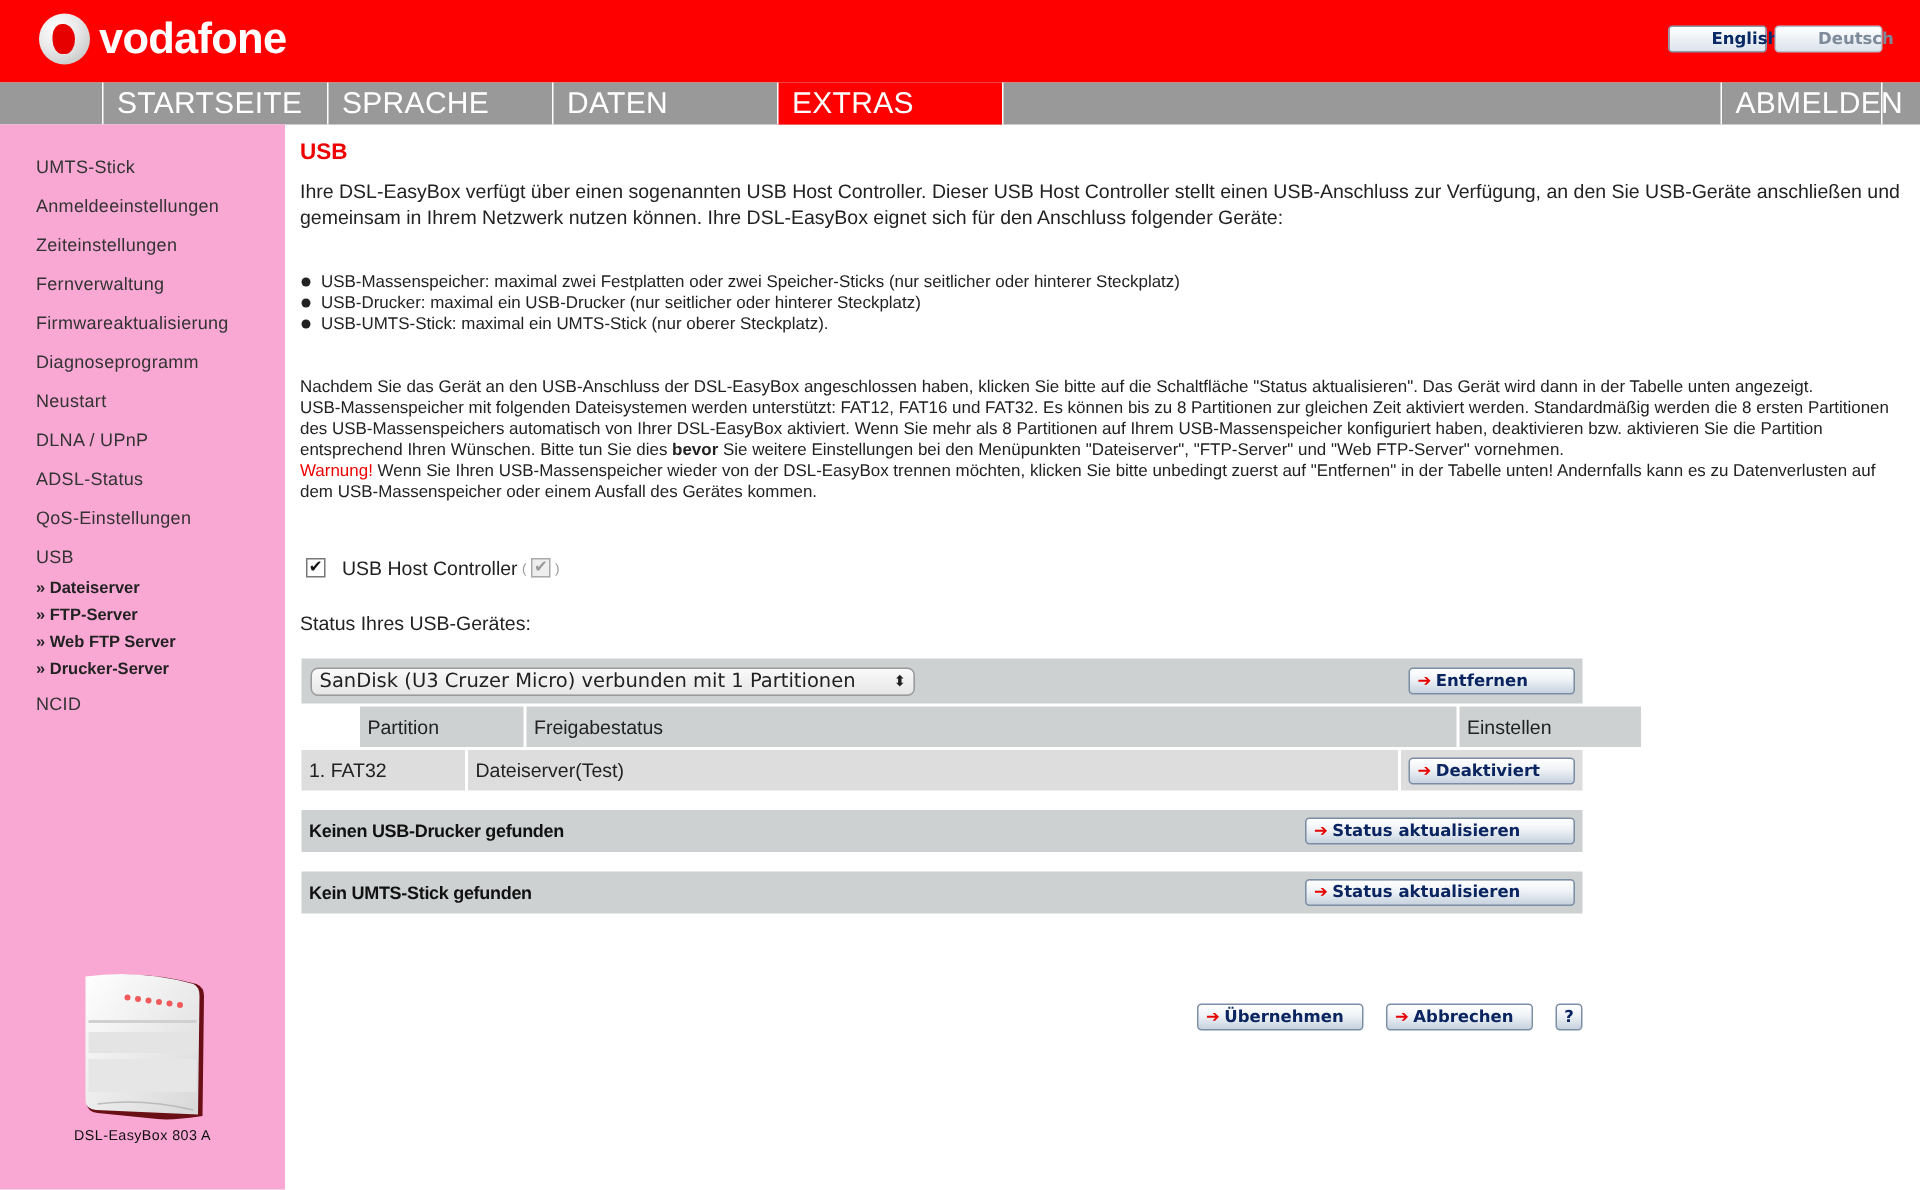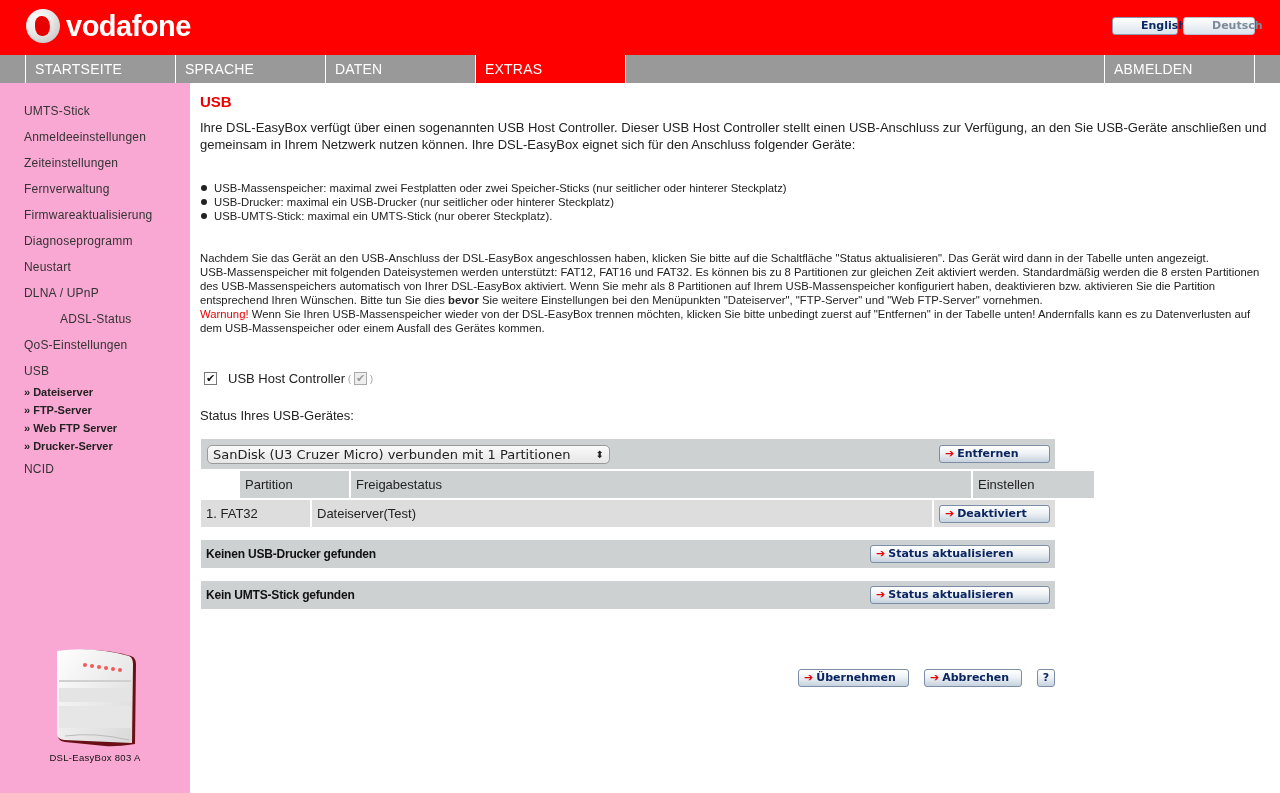--- a/index.html
+++ b/index.html
@@ -7,21 +7,21 @@
   #header { position: absolute; left: 0; top: 0; width: 1280px; height: 55px; background: #ff0000; }
   #logo { position: absolute; left: 26px; top: 9px; display: flex; align-items: center; }
   #logo .mark { width: 34px; height: 34px; border-radius: 50%; background: radial-gradient(circle at 35% 30%, #ffffff 0%, #e8e8e8 45%, #b8b8b8 100%); position: relative; }
   #logo .mark::after { content: ""; position: absolute; left: 9px; top: 7px; width: 15px; height: 20px; background: #e60000; border-radius: 50% 60% 50% 50% / 45% 60% 55% 55%; }
   #logo .word { margin-left: 6px; color: #fff; font-weight: bold; font-size: 29px; letter-spacing: -0.5px; line-height: 34px; }
   .lang-btn { position: absolute; top: 17px; height: 18px; border: 1px solid #8a9bb0; border-radius: 3px; background: linear-gradient(#ffffff, #dbe3ec); font-family: "DejaVu Sans", sans-serif; font-weight: bold; font-size: 11px; line-height: 16px; text-align: center; padding-left: 28px; }
   #lang-en { left: 1112px; width: 66px; color: #0a2a66; }
   #lang-de { left: 1183px; width: 72px; color: #7d8a99; border-color: #b5c0cc; }
 
   #nav { position: absolute; left: 0; top: 55px; width: 1280px; height: 28px; background: #999999; }
-  .nav-item { position: absolute; top: 0; height: 28px; border-left: 1px solid #fff; color: #fff; font-size: 14px; line-height: 28px; padding-left: 9px; letter-spacing: 0.2px; }
+  .nav-item { position: absolute; top: 0; height: 28px; border-left: 1px solid #fff; color: #fff; font-size: 20px; line-height: 28px; padding-left: 9px; letter-spacing: 0.2px; margin-left: 43px; }
   .nav-item.active { background: #ff0000; }
   .nav-end { position: absolute; top: 0; left: 1254px; width: 1px; height: 28px; background: #fff; }
 
   #sidebar { position: absolute; left: 0; top: 83px; width: 190px; height: 710px; background: #f9a8d4; }
   .side-item { position: absolute; left: 24px; font-size: 12px; color: #333; letter-spacing: 0.2px; }
   .side-sub { position: absolute; left: 24px; font-size: 11px; font-weight: bold; color: #222; }
   #router { position: absolute; left: 55px; top: 565px; width: 82px; height: 99px; }
   .router-caption { position: absolute; left: 0; width: 190px; text-align: center; font-size: 9.5px; color: #111; letter-spacing: 0.3px; }
 
   #main { position: absolute; left: 200px; top: 83px; width: 1070px; }
@@ -79,21 +79,21 @@
 
 <div id="sidebar">
   <div class="side-item" style="top:21px;">UMTS-Stick</div>
   <div class="side-item" style="top:47px;">Anmeldeeinstellungen</div>
   <div class="side-item" style="top:73px;">Zeiteinstellungen</div>
   <div class="side-item" style="top:99px;">Fernverwaltung</div>
   <div class="side-item" style="top:125px;">Firmwareaktualisierung</div>
   <div class="side-item" style="top:151px;">Diagnoseprogramm</div>
   <div class="side-item" style="top:177px;">Neustart</div>
   <div class="side-item" style="top:203px;">DLNA / UPnP</div>
-  <div class="side-item" style="top:229px;margin-left:36px;">ADSL-Status</div>
+  <div class="side-item" style="top:229px;">ADSL-Status</div>
   <div class="side-item" style="top:255px;">QoS-Einstellungen</div>
   <div class="side-item" style="top:281px;">USB</div>
   <div class="side-sub" style="top:303px;">» Dateiserver</div>
   <div class="side-sub" style="top:321px;">» FTP-Server</div>
   <div class="side-sub" style="top:339px;">» Web FTP Server</div>
   <div class="side-sub" style="top:357px;">» Drucker-Server</div>
   <div class="side-item" style="top:379px;">NCID</div>
 
   <svg id="router" viewBox="0 0 82 99">
     <defs>

